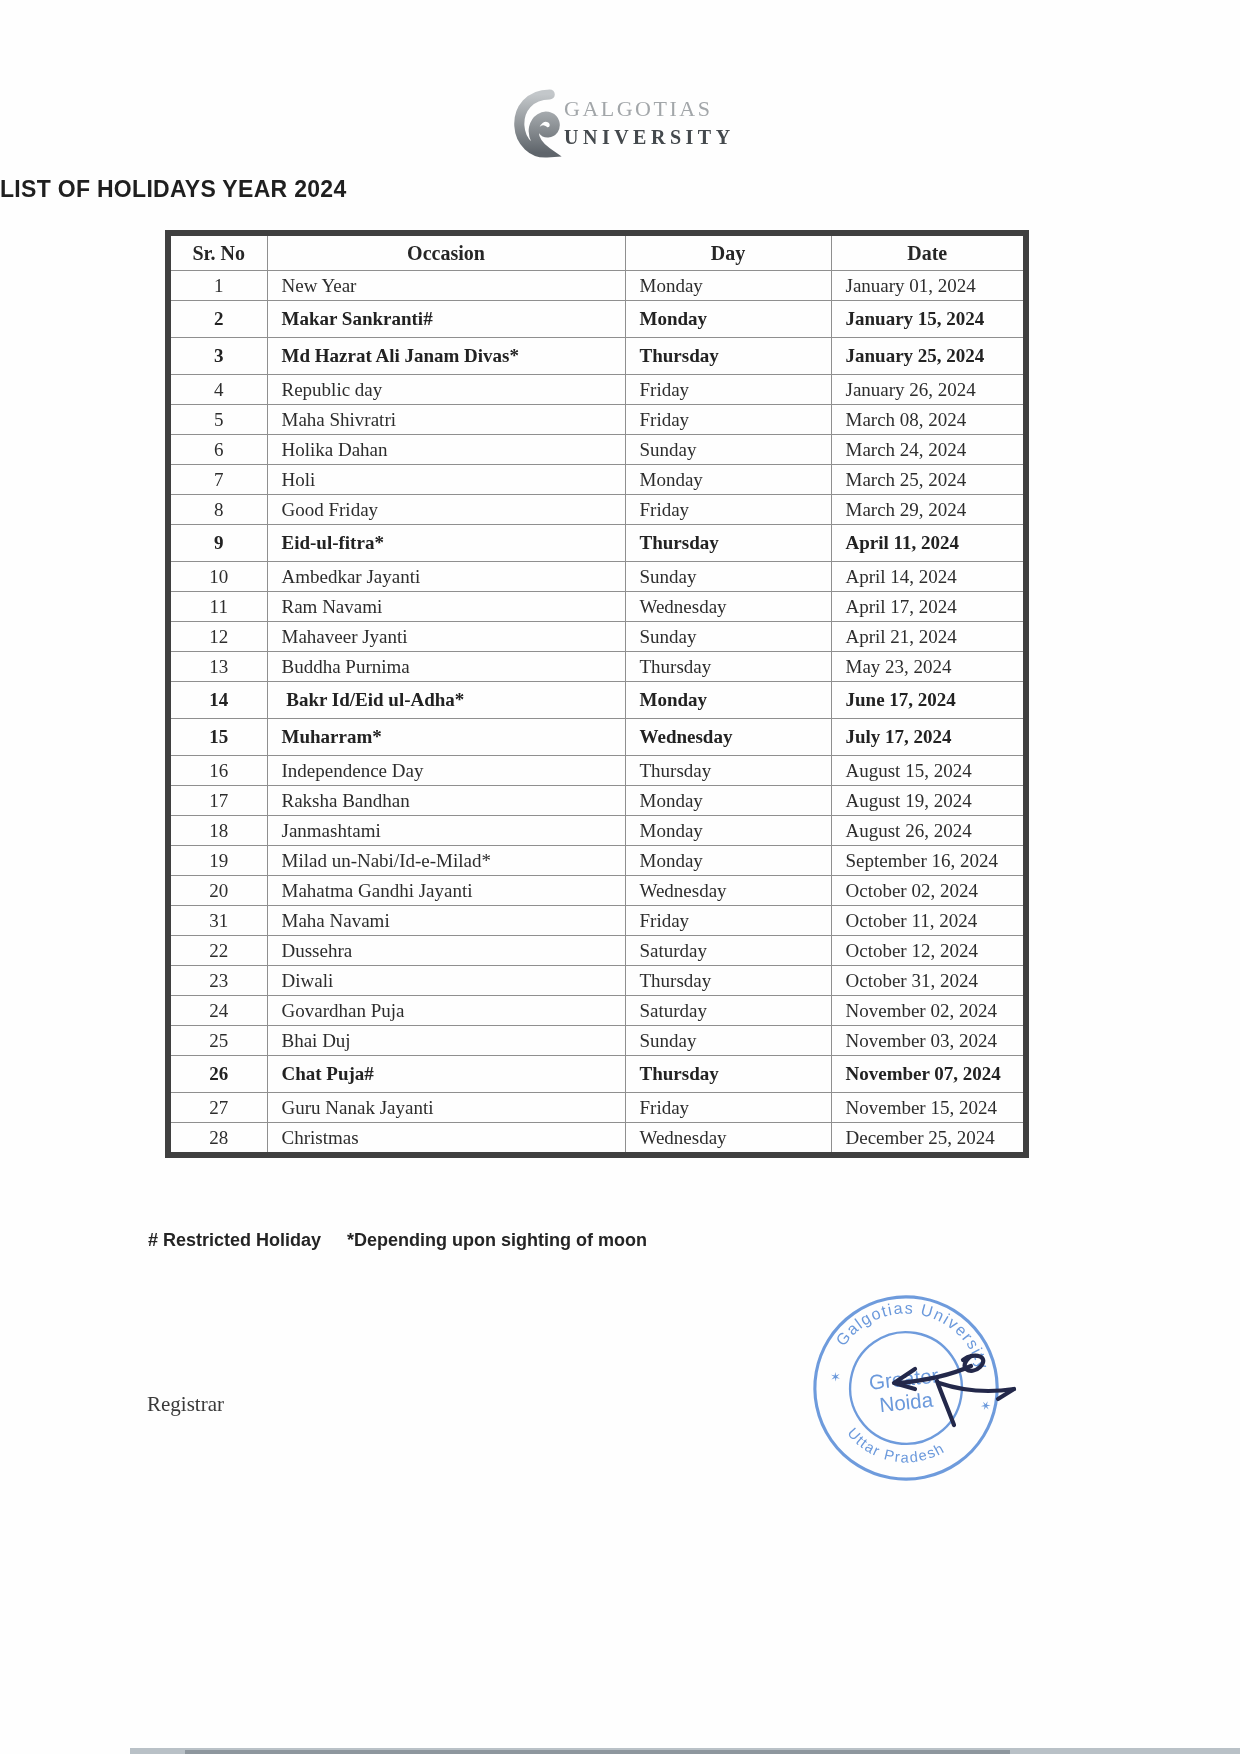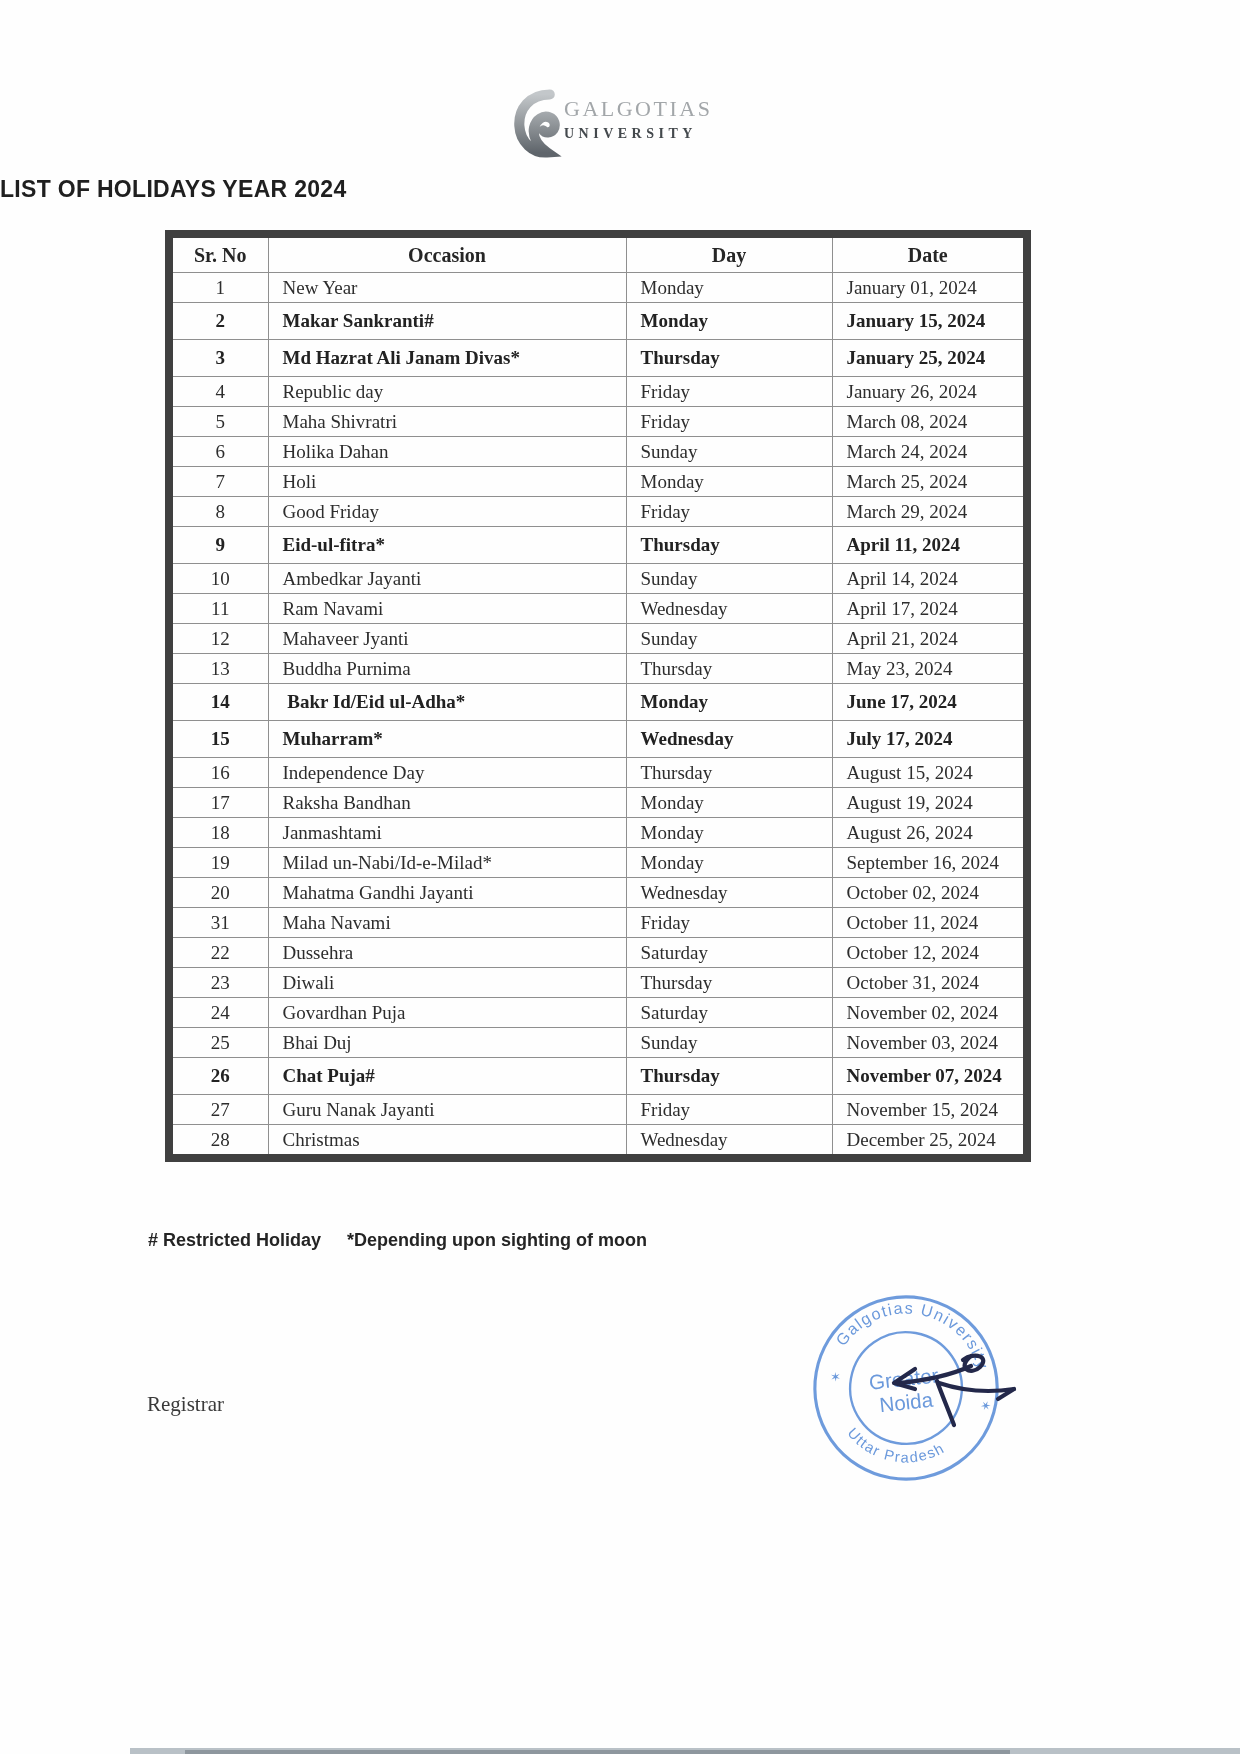--- a/index.html
+++ b/index.html
@@ -4,34 +4,34 @@
 <style>
   html,body{margin:0;padding:0;background:#ffffff;}
   .page{position:relative;width:1240px;height:1754px;background:#fefefe;overflow:hidden;
         font-family:"Liberation Serif",serif;color:#2e2e2e;padding-left:42px;}
 
   
   .logo-swirl{position:absolute;left:506px;top:88px;width:58px;height:70px;}
   .brand{position:absolute;left:564px;top:96px;width:160px;}
   .brand-line1{font-family:"Liberation Serif",serif;font-size:22px;letter-spacing:2.5px;
                color:#a2a6a9;font-weight:400;white-space:nowrap;}
-  .brand-line2{font-family:"Liberation Serif",serif;font-size:14px;letter-spacing:4.5px;
+  .brand-line2{font-family:"Liberation Serif",serif;font-size:20px;letter-spacing:4.5px;
                color:#44494d;font-weight:600;margin-top:4px;white-space:nowrap;}
 
   
   .doc-title{position:absolute;left:0;top:176px;width:100%;
              font-family:Liberation Sans, sans-serif;font-weight:bold;font-size:23px;
              color:#1f1f1f;letter-spacing:.3px;}
 
   
   .holiday-table{position:absolute;left:165px;top:230px;width:858px;
                  border-collapse:collapse;table-layout:fixed;
                  font-family:"Liberation Serif",serif;}
   .holiday-table,.holiday-table td,.holiday-table th{border:1px solid #8f8f8f;}
-  .holiday-table{border:8px solid #404040;}
+  .holiday-table{border:6px solid #404040;}
   .holiday-table th{font-size:20px;font-weight:bold;text-align:center;height:34px;
                     color:#262626;padding:0;}
   .holiday-table td{font-size:19px;height:29px;padding:0 2px 0 14px;color:#2d2d2d;
                     overflow:hidden;white-space:nowrap;}
   .holiday-table td:first-child{text-align:center;padding:0;}
   .holiday-table tr.bold-row td{font-weight:bold;height:36px;color:#222;}
 
   
   .footnote{position:absolute;left:148px;top:1230px;font-family:"Liberation Sans",sans-serif;
             font-weight:bold;font-size:18px;color:#242424;}

